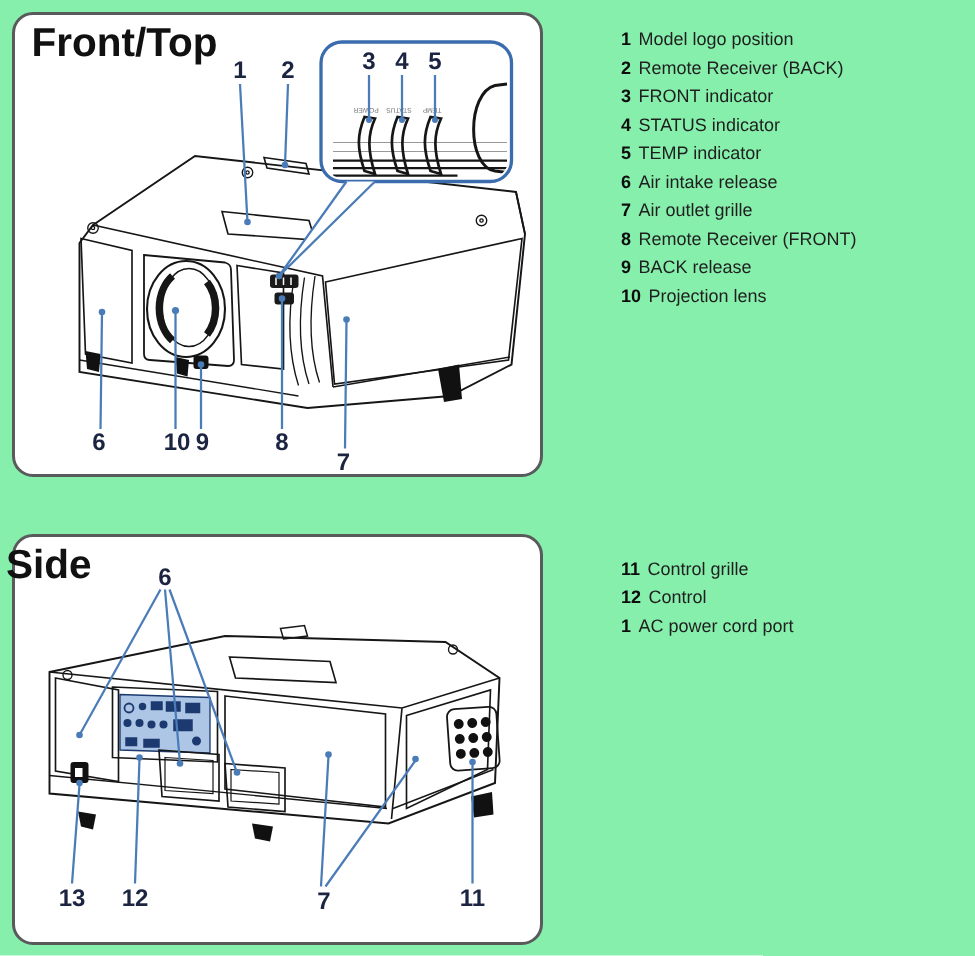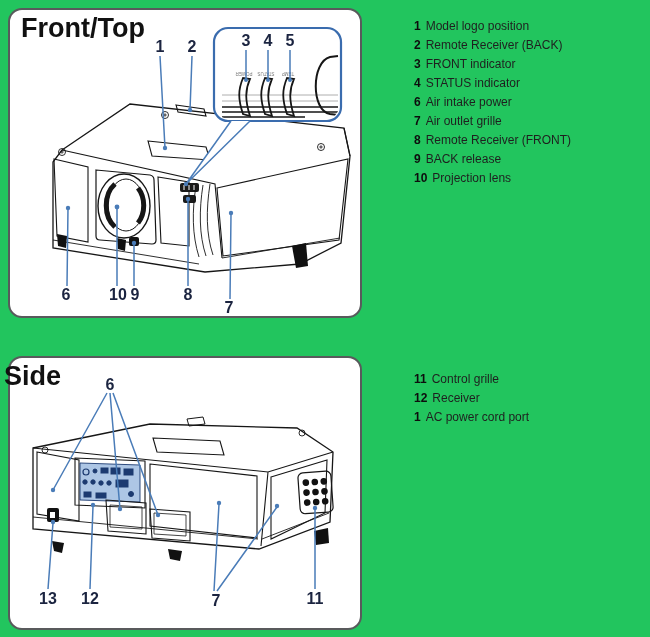--- a/index.html
+++ b/index.html
@@ -1,18 +1,18 @@
 <!DOCTYPE html>
 <html><head>
 <meta charset="utf-8">
 <style>
   html,body{margin:0;padding:0;background:#fff;}
   body{width:650px;height:637px;position:relative;overflow:hidden;
        font-family:"Liberation Sans",sans-serif;}
-  .page{position:absolute;inset:0;background:#22c55e;}
+  .page{position:absolute;inset:0;background:#86efac;}
   .panel{position:absolute;border:2px solid #595a5c;border-radius:14px;background:#fff;box-sizing:border-box;}
   .panel-front{left:8px;top:8px;width:354px;height:310px;}
   .panel-side{left:8px;top:356px;width:354px;height:274px;}
   .panel-title{position:absolute;font-weight:bold;font-size:27px;color:#111;letter-spacing:0;}
   .title-front{left:21px;top:13px;}
   .title-side{left:4px;top:361px;}
   .drawing{position:absolute;}
   .drawing-front{left:8px;top:8px;}
   .drawing-side{left:8px;top:356px;}
   .legend{position:absolute;left:414px;width:232px;font-size:12px;line-height:19px;color:#1f1f1f;}
@@ -221,26 +221,27 @@
     <text class="num" text-anchor="middle" x="90" y="604">12</text>
     <text class="num" text-anchor="middle" x="216" y="606">7</text>
     <text class="num" text-anchor="middle" x="315" y="604">11</text>
   </svg>
 
   <div class="legend legend-top">
     <div class="lg"><b>1</b><span>Model logo position</span></div>
     <div class="lg"><b>2</b><span>Remote Receiver (BACK)</span></div>
     <div class="lg"><b>3</b><span>FRONT indicator</span></div>
     <div class="lg"><b>4</b><span>STATUS indicator</span></div>
-    <div class="lg"><b>6</b><span>Air intake power</span></div>
+    <div class="lg"><b>5</b><span>TEMP indicator</span></div>
+    <div class="lg"><b>6</b><span>Air intake release</span></div>
     <div class="lg"><b>7</b><span>Air outlet grille</span></div>
     <div class="lg"><b>8</b><span>Remote Receiver (FRONT)</span></div>
     <div class="lg"><b>9</b><span>BACK release</span></div>
     <div class="lg"><b>10</b><span>Projection lens</span></div>
   </div>
 
   <div class="legend legend-bottom">
     <div class="lg"><b>11</b><span>Control grille</span></div>
-    <div class="lg"><b>12</b><span>Receiver</span></div>
+    <div class="lg"><b>12</b><span>Control</span></div>
     <div class="lg"><b>1</b><span>AC power cord port</span></div>
   </div>
 
 </div>
 
 </body></html>

